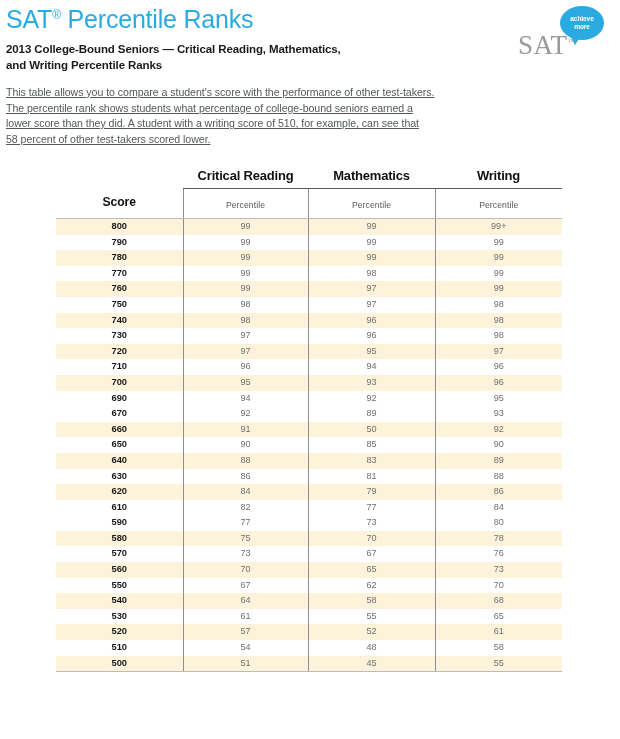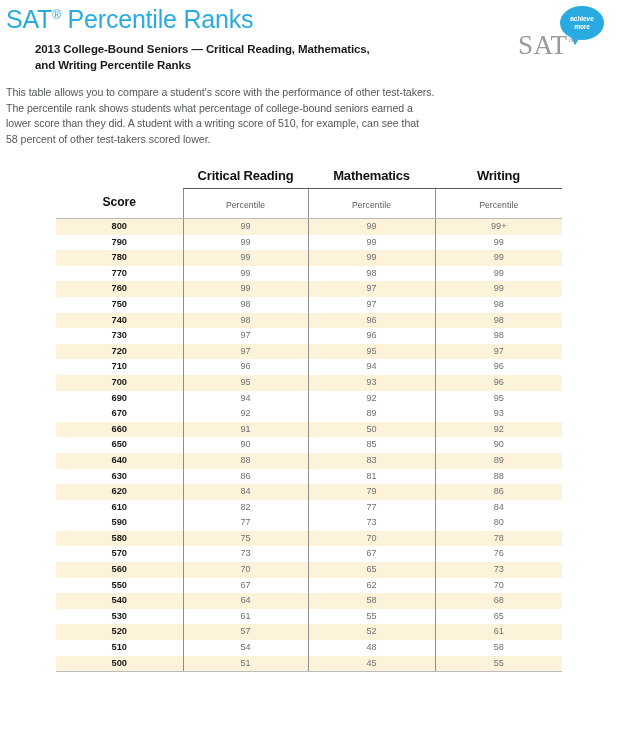--- a/index.html
+++ b/index.html
@@ -37,30 +37,30 @@
   }
   .subtitle {
     margin: 10px 0 0 0;
     font-size: 11.5px;
     font-weight: bold;
     color: #1a1a1a;
     line-height: 1.38;
     letter-spacing: -0.1px;
     max-width: 420px;
   }
-  .subtitle .line { display: block; margin-left: 29px; }
+  .subtitle .line { display: block; }
   .blurb {
     margin: 11px 0 0 0;
     font-size: 10.6px;
     color: #54585a;
     line-height: 1.48;
     letter-spacing: -0.05px;
     max-width: 470px;
   }
-  .blurb .line { display: block; }
+  .blurb .line { display: block; text-decoration: underline; }
 
   
   .logo {
     position: absolute;
     top: 6px;
     right: 16px;
     width: 86px;
     height: 64px;
   }
   .logo-bubble {

